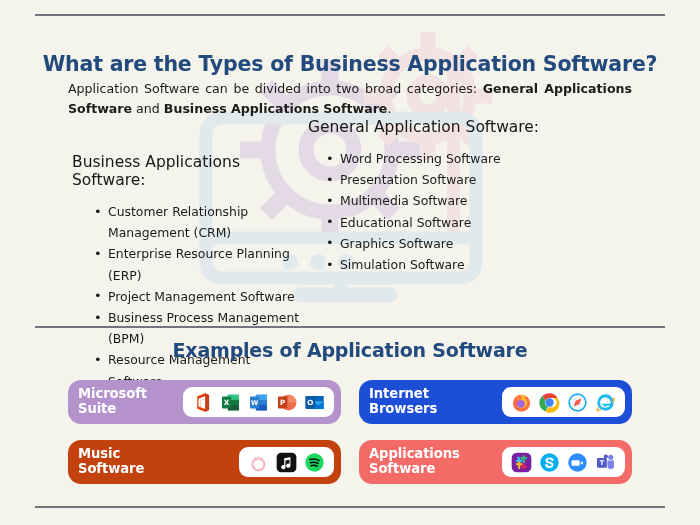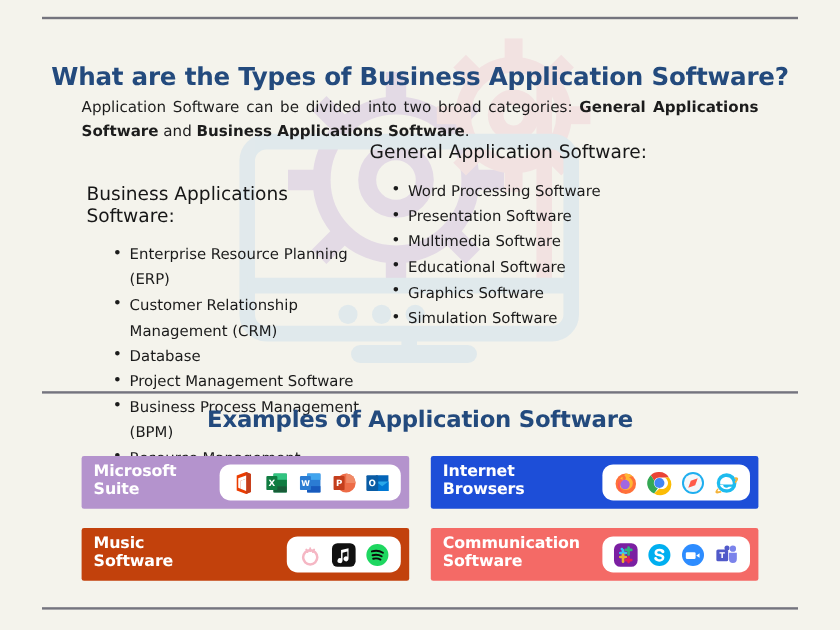--- a/index.html
+++ b/index.html
@@ -133,21 +133,21 @@
     display: flex;
     justify-content: space-between;
     padding: 0 68px;
     box-sizing: border-box;
   }
   .card-row + .card-row { margin-top: 16px; }
 
   .card {
     width: 273px;
     height: 44px;
-    border-radius: 2px;
+    border-radius: 13px;
     display: flex;
     align-items: center;
     justify-content: space-between;
     padding: 0 7px 0 10px;
     box-sizing: border-box;
   }
   .card-label {
     font-family: "DejaVu Sans", sans-serif;
     font-weight: bold;
     font-size: 13.2px;
@@ -230,23 +230,22 @@
   <div class="divider divider-top"></div>
 
   <div class="section-title title-main">What are the Types of Business Application Software?</div>
 
   <p class="intro"><span>Application Software can be divided into two broad categories: </span><b>General Applications Software</b><span> and </span><b>Business Applications Software</b><span>.</span></p>
 
   <div class="columns">
     <div class="col col-left">
       <h2 class="col-head">Business Applications Software:</h2>
       <ul class="bullets">
+        <li>Customer Relationship Management (CRM)</li>
         <li>Enterprise Resource Planning (ERP)</li>
-        <li>Customer Relationship Management (CRM)</li>
-        <li>Database</li>
         <li>Project Management Software</li>
         <li>Business Process Management (BPM)</li>
         <li>Resource Management Software</li>
       </ul>
     </div>
     <div class="col col-right">
       <h2 class="col-head">General Application Software:</h2>
       <ul class="bullets">
         <li>Word Processing Software</li>
         <li>Presentation Software</li>
@@ -357,21 +356,21 @@
             <path d="M22 7.5l-9.5 2.1v10.6a3.2 3.2 0 1 0 1.9 2.9V13l6.1-1.3v6.5a3.2 3.2 0 1 0 1.5 2.7V7.5z" fill="#fff"></path>
           </svg>
           <svg class="ic" viewBox="0 0 32 32">
             <circle cx="16" cy="16" r="14" fill="#1ed760"></circle>
             <path d="M9 11.5c4.8-1.4 10-.8 14 1.6M9.8 16.3c4-1.1 8.3-.6 11.6 1.3M10.6 20.8c3.2-.9 6.6-.5 9.3 1" stroke="#0b0b0b" stroke-width="2.4" stroke-linecap="round" fill="none"></path>
           </svg>
         </div>
       </div>
 
       <div class="card" style="background:#f46a66">
-        <div class="card-label">Communication
+        <div class="card-label">Applications
 Software</div>
         <div class="icon-pill">
           <svg class="ic" viewBox="0 0 32 32">
             <rect x="1" y="1" width="30" height="30" rx="8" fill="#7b1fa2"></rect>
             <g stroke-width="3.4" stroke-linecap="round" fill="none">
               <path d="M11 8.5h0" stroke="#36c5f0"></path>
               <path d="M9 13.5h7M12.5 10v9" stroke="#36c5f0"></path>
               <path d="M16 9.5h7M19.5 6.5v9" stroke="#2eb67d"></path>
               <path d="M9 18.5h7M12.5 15.5v9" stroke="#ecb22e"></path>
               <path d="M16 22.5h7M19.5 19v6" stroke="#e01e5a"></path>

